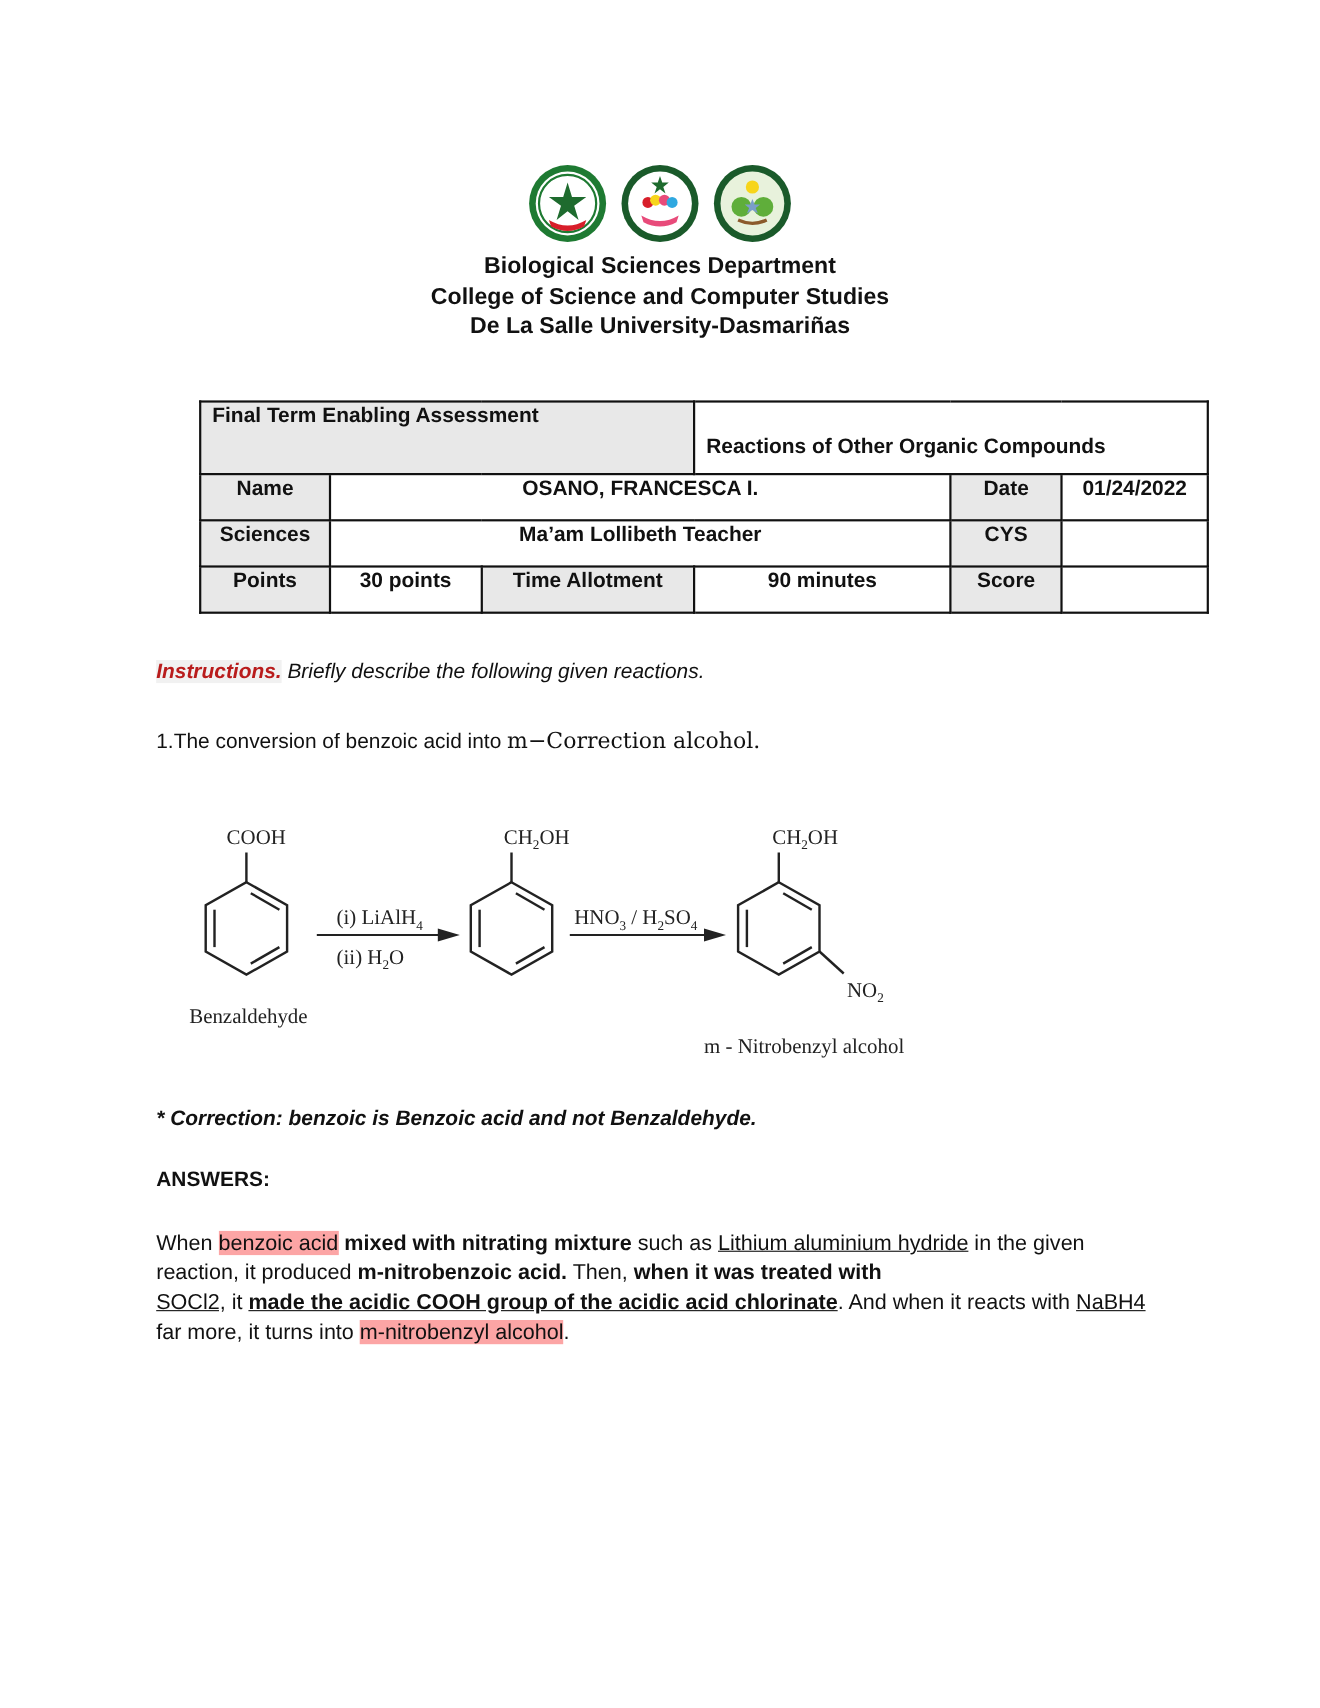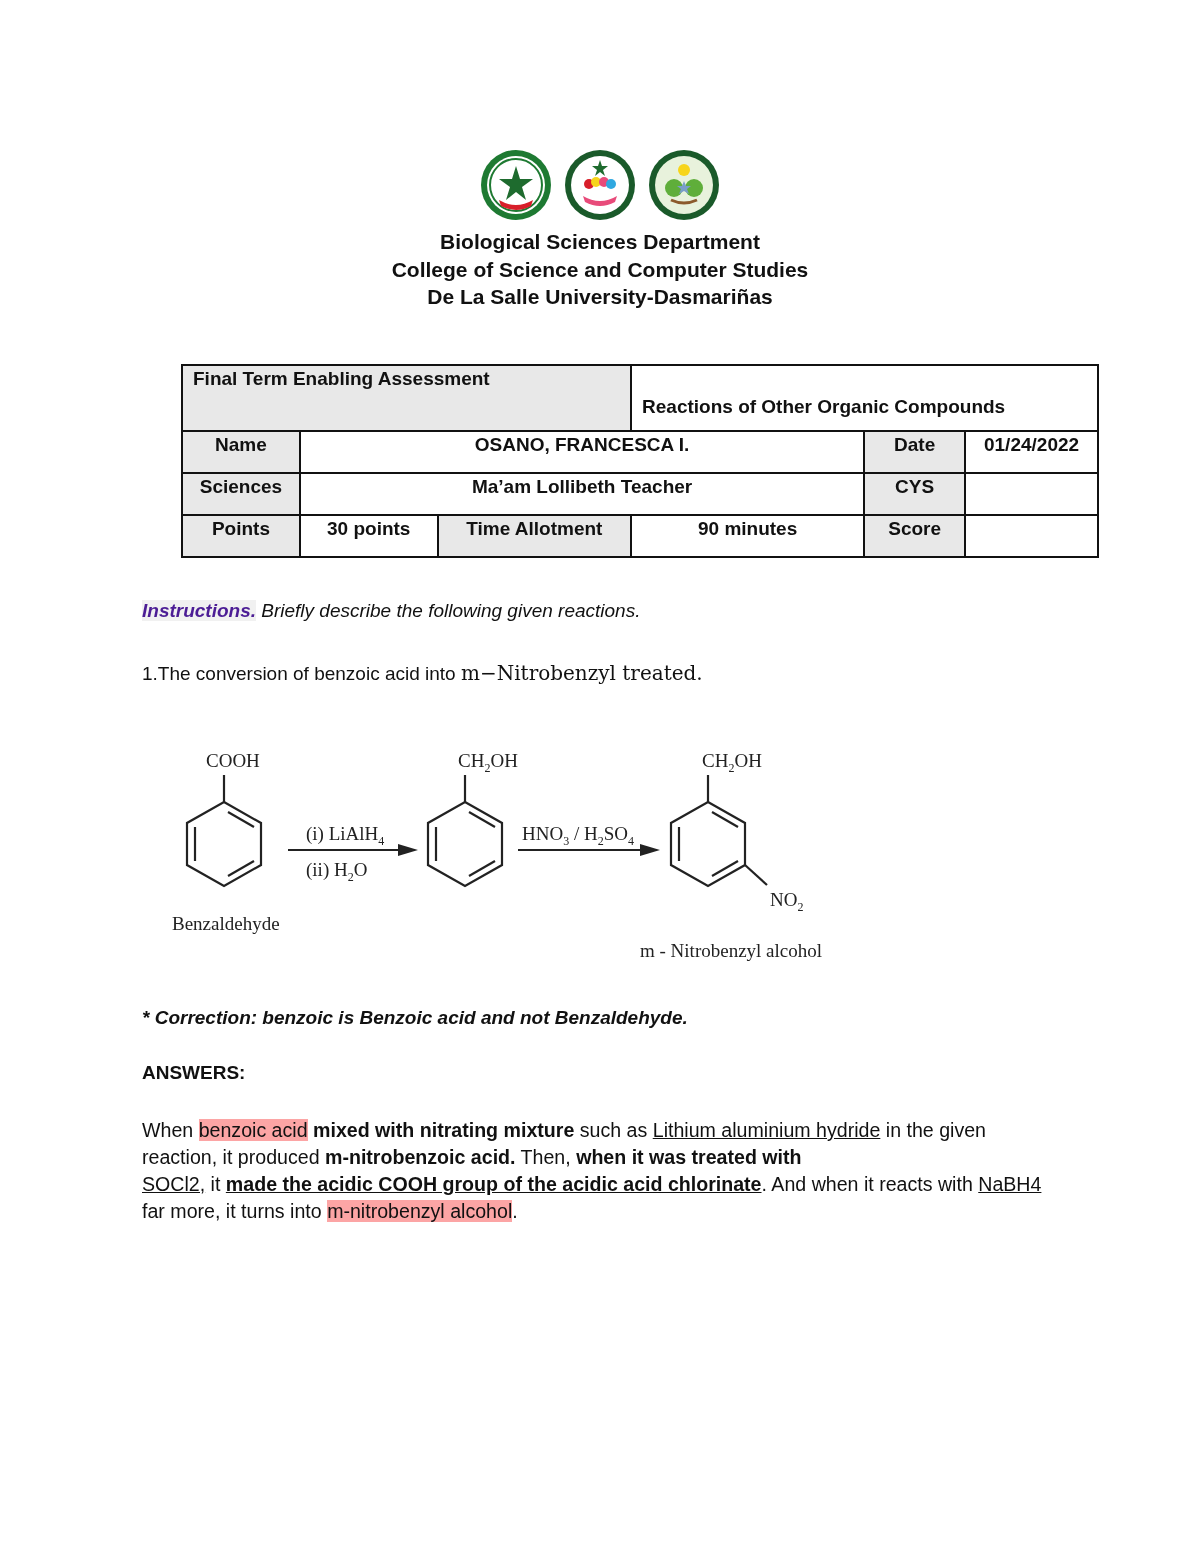--- a/index.html
+++ b/index.html
@@ -5,21 +5,21 @@
   html, body { margin: 0; padding: 0; background: #ffffff; }
   body { width: 1200px; height: 1553px; position: relative; font-family: "Liberation Sans", sans-serif; color: #111; overflow: hidden; }
   .logos { position: absolute; top: 148px; left: 0; width: 1200px; display: flex; justify-content: center; gap: 10px; }
   .logo { width: 74px; height: 74px; }
   .header { position: absolute; top: 228px; left: 0; width: 1200px; text-align: center; font-weight: bold; font-size: 21px; line-height: 27.5px; }
   table.info { position: absolute; top: 364px; left: 141px; width: 918px; border-collapse: collapse; font-size: 19px; font-weight: bold; margin-left: 40px; }
   table.info td { border: 2px solid #111; height: 38px; padding: 0 10px; vertical-align: top; padding-top: 2px; }
   table.info td.grey { background: #e8e8e8; }
   table.info td.center { text-align: center; }
   .instr { position: absolute; top: 600px; left: 142px; font-size: 19px; font-style: italic; }
-  .instr .lead { color: #4c1d95; font-weight: bold; background: #f1f1f1; }
+  .instr .lead { color: #b91c1c; font-weight: bold; background: #f1f1f1; }
   .q1 { position: absolute; top: 661px; left: 142px; font-size: 19px; }
   .q1 .serif { font-family: "DejaVu Serif", serif; font-size: 20px; }
   .scheme { position: absolute; top: 740px; left: 160px; width: 680px; height: 240px; }
   .correction { position: absolute; top: 1007px; left: 142px; font-size: 19px; font-weight: bold; font-style: italic; }
   .answers-title { position: absolute; top: 1062px; left: 142px; font-size: 19px; font-weight: bold; }
   .answer { position: absolute; top: 1117px; left: 142px; width: 920px; font-size: 19.6px; line-height: 27px; }
   .hl { background: #fca5a5; }
   .u { text-decoration: underline; }
   .b { font-weight: bold; }
 </style>
@@ -96,21 +96,21 @@
     <td class="center"></td>
   </tr>
 </tbody>
   </table>
 
 <div class="instr">
   <span class="lead">Instructions.</span><span> Briefly describe the following given reactions.</span>
 </div>
 
 <div class="q1">
-  <span>1.The conversion of benzoic acid into </span><span class="serif">m−Nitrobenzyl treated.</span>
+  <span>1.The conversion of benzoic acid into </span><span class="serif">m−Correction alcohol.</span>
 </div>
 
 <svg class="scheme" viewBox="0 0 680 240" font-family="Liberation Serif, serif" font-size="19" fill="#222">
 
   <g stroke="#222" stroke-width="2.2" fill="none">
     <polygon points="64,62 101,83 101,125 64,146 27,125 27,83"></polygon>
     <line x1="64" y1="62" x2="64" y2="35"></line>
     <line x1="68" y1="72" x2="94" y2="87"></line>
     <line x1="35" y1="87" x2="35" y2="121"></line>
     <line x1="68" y1="136" x2="94" y2="121"></line>

